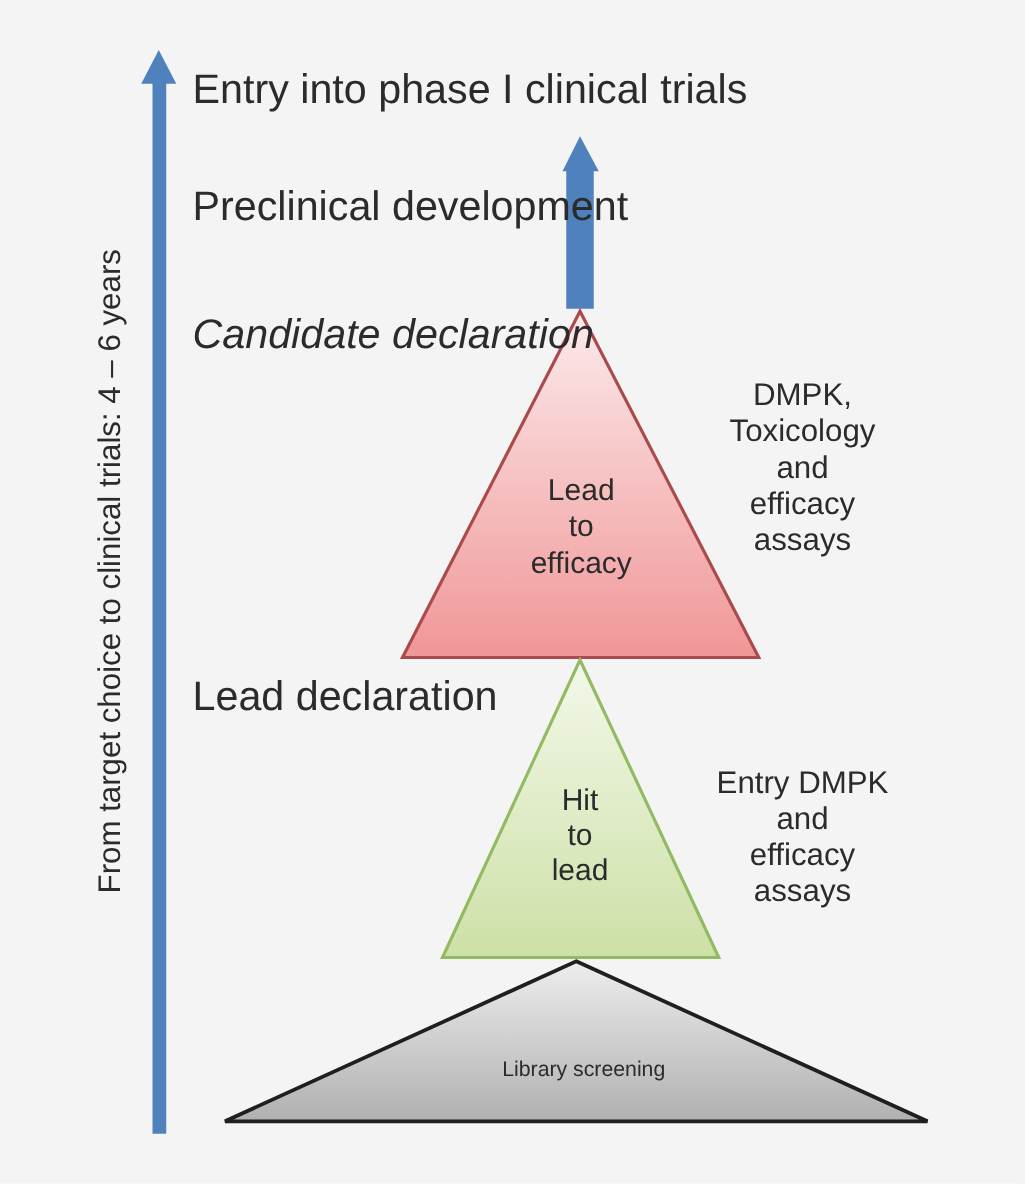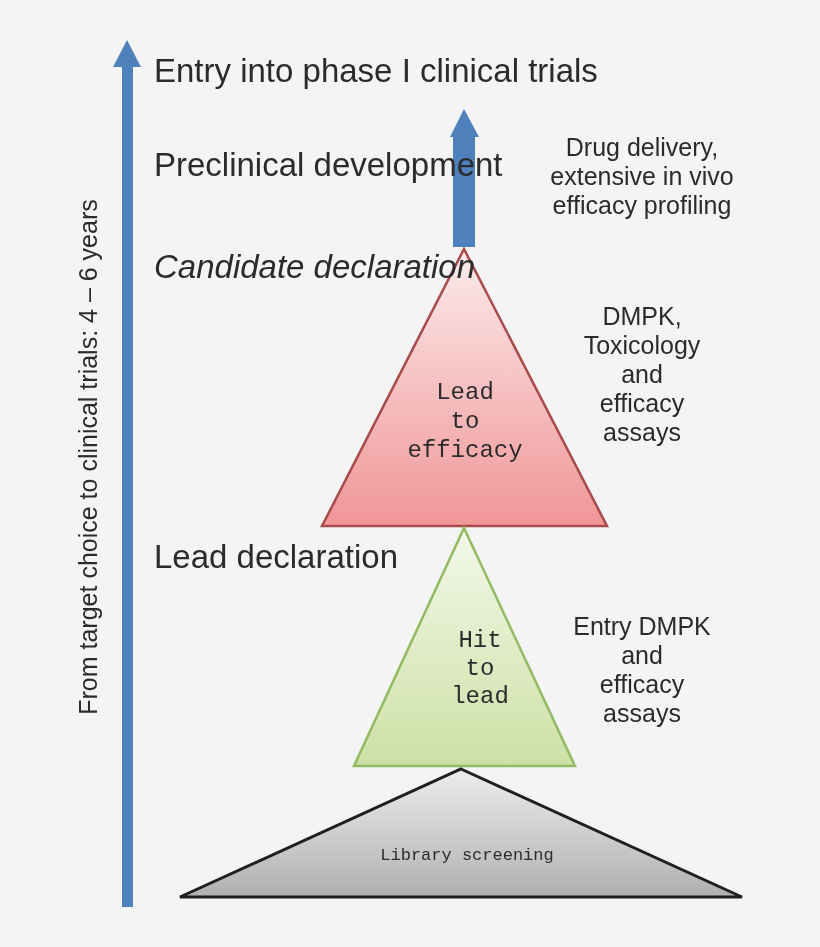--- a/index.html
+++ b/index.html
@@ -27,24 +27,24 @@
   .m-hit{top:764px;}
   .annotation{
     position:absolute;left:532px;width:220px;
     text-align:center;font-size:25px;line-height:29px;
   }
   .a-delivery{top:133px;}
   .a-dmpk{top:302px;}
   .a-basic{top:612px;}
   .stage-label{
     position:absolute;text-align:center;
-    font-size:24px;line-height:29px;font-family:Liberation Mono, monospace;
+    font-size:24px;line-height:29px;
   }
   .s-lead{left:365px;top:378px;width:200px;}
-  .s-hit{left:380px;top:627px;width:200px;line-height:28px;text-align:center;}
+  .s-hit{left:364px;top:627px;width:200px;line-height:28px;text-align:center;}
   .s-library{left:357px;top:841px;width:220px;font-size:17px;}
   .axis-label{
     position:absolute;left:-192px;top:442px;width:560px;height:30px;
     transform:rotate(-90deg);
     text-align:center;font-size:25px;line-height:30px;white-space:nowrap;
   }
 </style>
 </head>
 <body>
 
@@ -91,25 +91,20 @@
   </div>
   <div class="stage-label s-hit">
     <div>Hit</div>
     <div>to</div>
     <div>lead</div>
   </div>
   <div class="stage-label s-library">
     <div>Library screening</div>
   </div>
 
-  <div class="annotation a-delivery">
-    <div>Drug delivery,</div>
-    <div>extensive in vivo</div>
-    <div>efficacy profiling</div>
-  </div>
   <div class="annotation a-dmpk">
     <div>DMPK,</div>
     <div>Toxicology</div>
     <div>and</div>
     <div>efficacy</div>
     <div>assays</div>
   </div>
   <div class="annotation a-basic">
     <div>Entry DMPK</div>
     <div>and</div>

